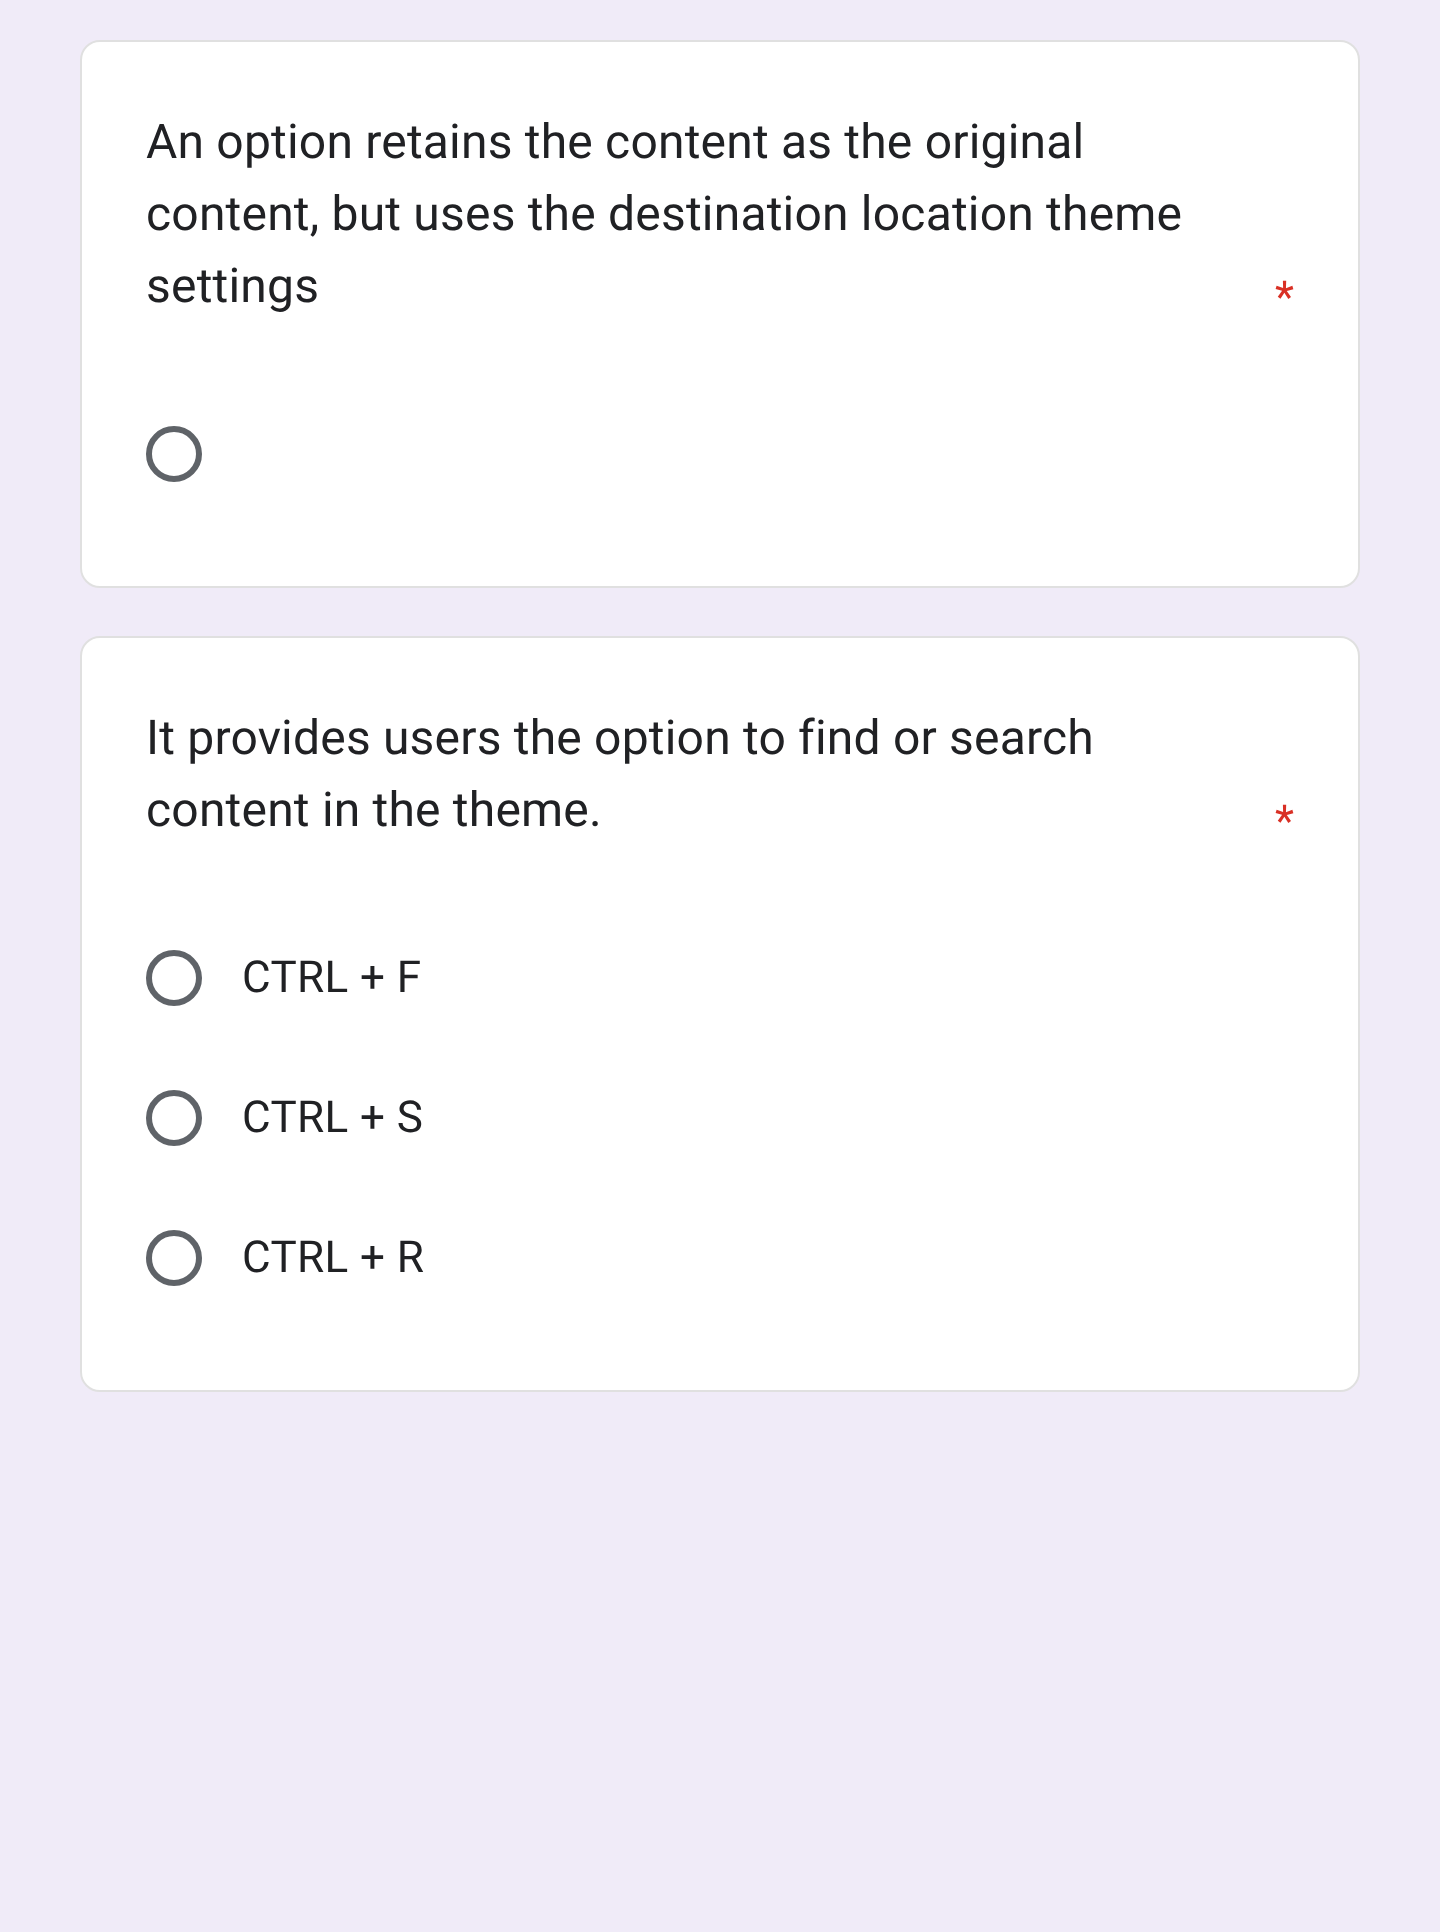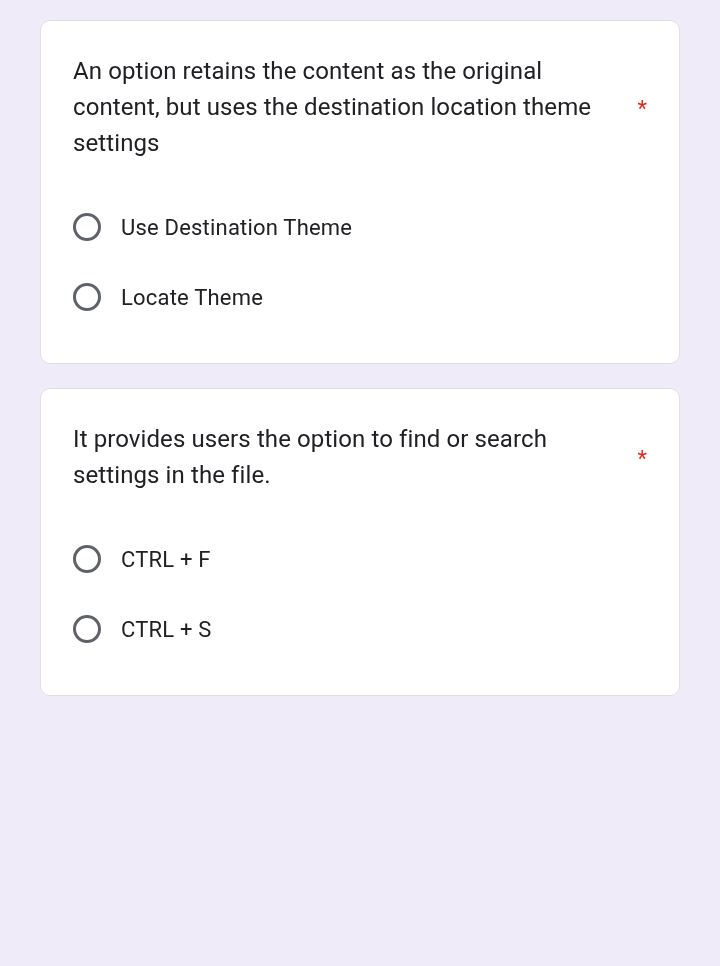--- a/index.html
+++ b/index.html
@@ -15,21 +15,21 @@
     }
     .card {
       background: #ffffff;
       border-radius: 10px;
       padding: 32px 32px 40px 32px;
       margin-bottom: 24px;
       border: 1px solid #e0e0e0;
     }
     .question-header {
       display: flex;
-      align-items: center;
+      align-items: flex-end;
       margin-bottom: 40px;
     }
     .question-text {
       font-size: 24px;
       line-height: 1.5;
       color: #202124;
       flex: 1;
       font-weight: 400;
       letter-spacing: 0.1px;
     }
@@ -67,34 +67,33 @@
 </head>
 <body>
 
 <div class="card">
   <div class="question-header">
     <div class="question-text">An option retains the content as the original content, but uses the destination location theme settings</div>
     <div class="required-star">*</div>
   </div>
   <div class="option-row">
     <div class="radio-circle"></div>
-    <div class="option-label">Use Destination Theme</div>
-  </div>
-  <div class="option-row">
-    <div class="radio-circle"></div>
-    <div class="option-label">Locate Theme</div>
   </div>
 </div>
 
 <div class="card">
   <div class="question-header">
-    <div class="question-text">It provides users the option to find or search settings in the file.</div>
+    <div class="question-text">It provides users the option to find or search content in the theme.</div>
     <div class="required-star">*</div>
   </div>
   <div class="option-row">
     <div class="radio-circle"></div>
     <div class="option-label">CTRL + F</div>
   </div>
   <div class="option-row">
     <div class="radio-circle"></div>
     <div class="option-label">CTRL + S</div>
   </div>
+  <div class="option-row">
+    <div class="radio-circle"></div>
+    <div class="option-label">CTRL + R</div>
+  </div>
 </div>
 
 </body></html>

